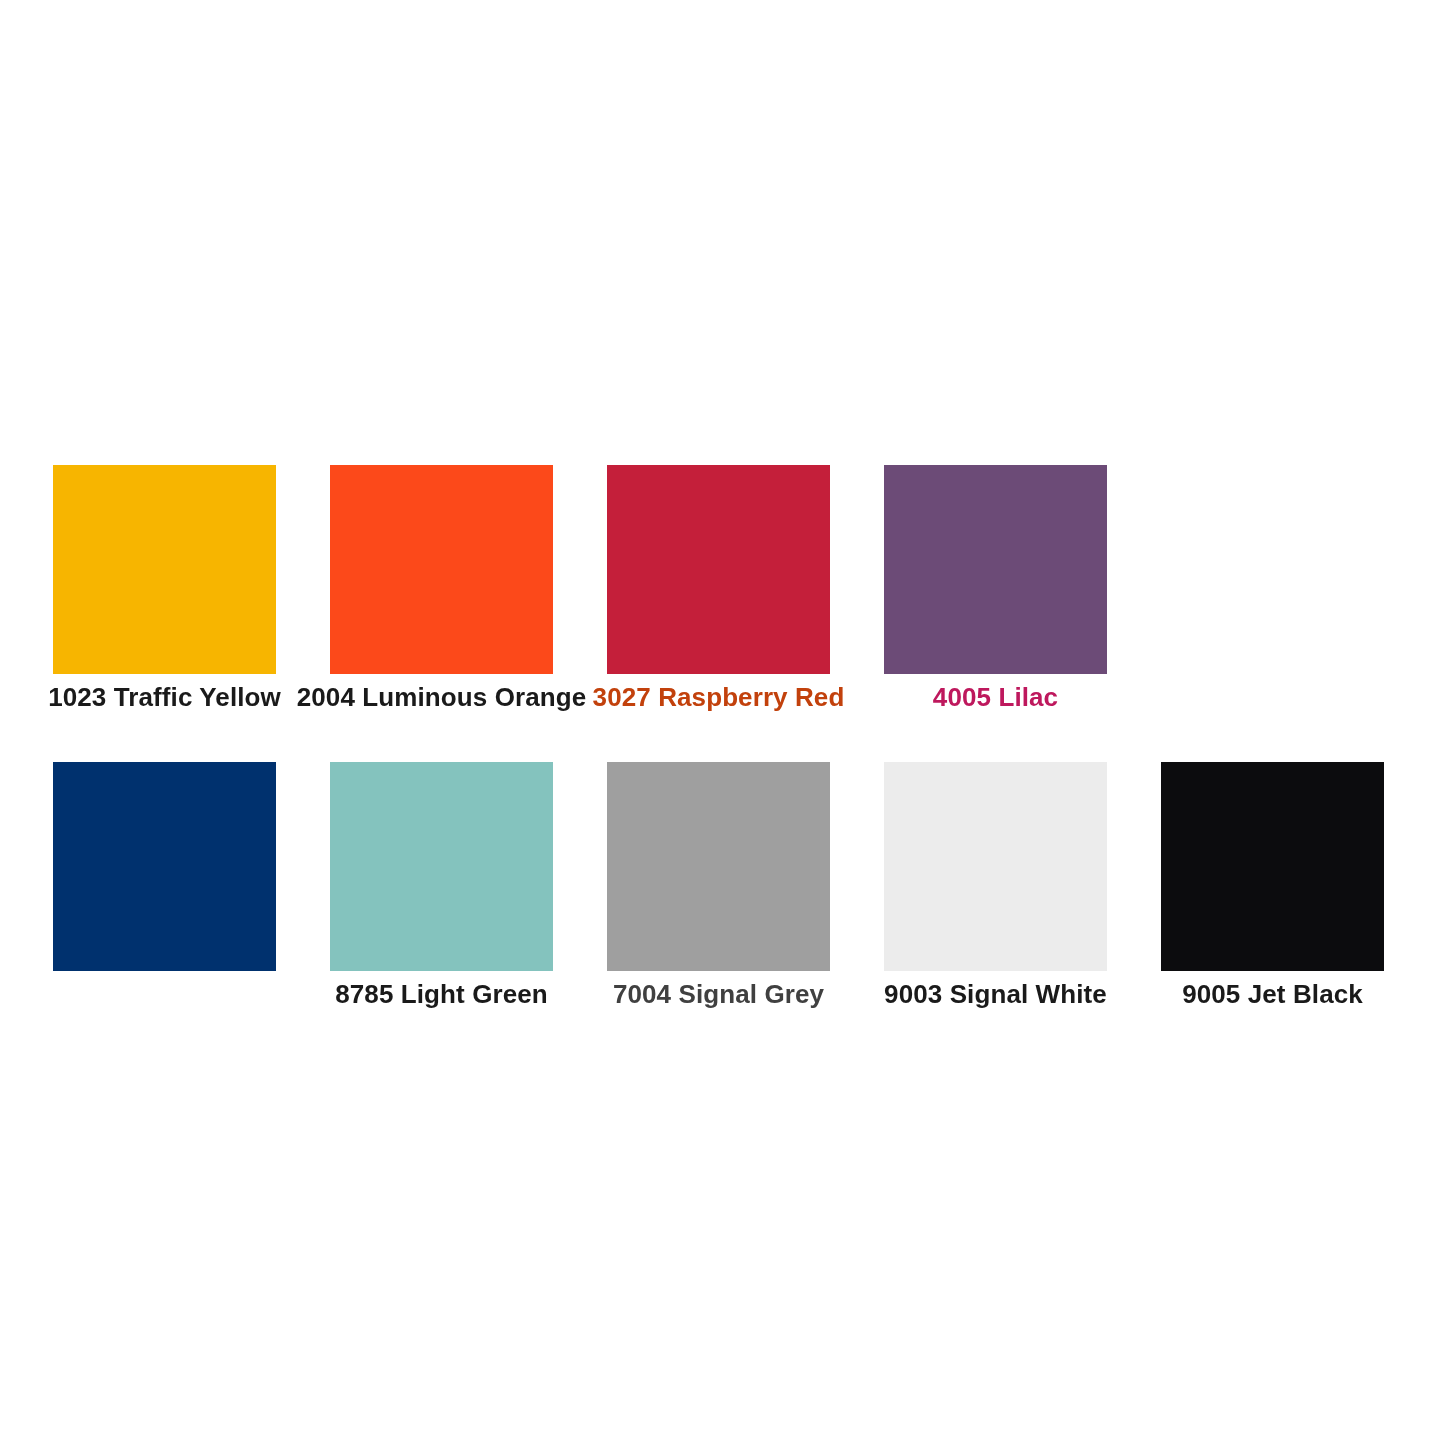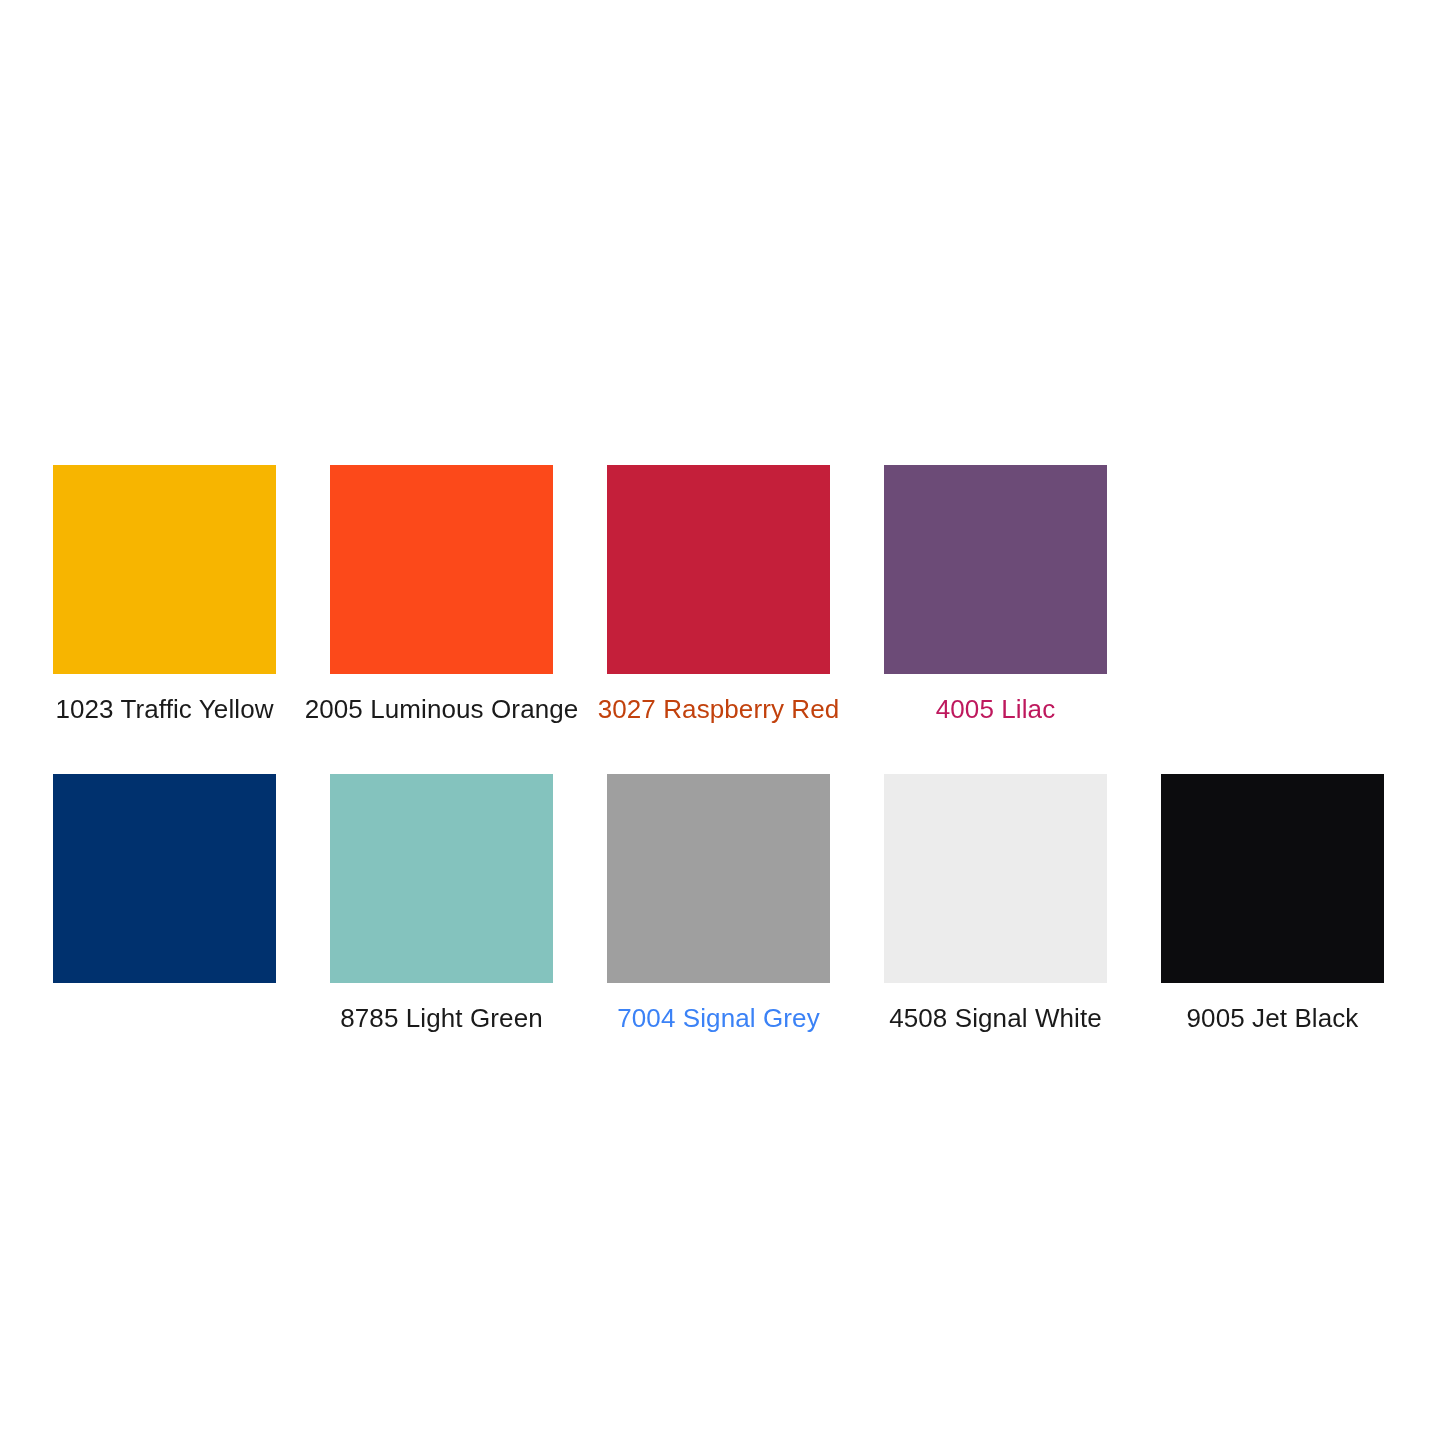--- a/index.html
+++ b/index.html
@@ -56,47 +56,47 @@
     margin-right: 0;
   }
 
   .swatch-chip {
     width: 223px;
     height: 209px;
     display: block;
   }
 
   .swatch-label {
-    margin-top: 18px;
+    margin-top: 6px;
     font-size: 26px;
     line-height: 34px;
     color: #1a1a1a;
     text-align: center;
     white-space: nowrap;
-    font-weight: 400;
+    font-weight: 700;
     letter-spacing: 0.1px;
   }
 </style>
 </head>
 <body style="background-color: rgb(255, 255, 255);">
 
 <div id="swatch-chart" style="background-color: rgb(255, 255, 255);">
 
   <div class="palette-grid">
 
     <div class="palette-row">
 
       <div class="swatch-cell">
         <div class="swatch-chip" style="background-color: rgb(247, 181, 0);"></div>
         <div class="swatch-label" style="color: rgb(26, 26, 26);">1023 Traffic Yellow</div>
       </div>
 
       <div class="swatch-cell">
         <div class="swatch-chip" style="background-color: rgb(252, 73, 26);"></div>
-        <div class="swatch-label" style="color: rgb(26, 26, 26);">2005 Luminous Orange</div>
+        <div class="swatch-label" style="color: rgb(26, 26, 26);">2004 Luminous Orange</div>
       </div>
 
 
       <div class="swatch-cell">
         <div class="swatch-chip" style="background-color: rgb(196, 31, 58);"></div>
         <div class="swatch-label" style="color: #c2410c;">3027 Raspberry Red</div>
       </div>
 
       <div class="swatch-cell">
         <div class="swatch-chip" style="background-color: rgb(108, 75, 119);"></div>
@@ -111,26 +111,26 @@
         <div class="swatch-chip" style="background-color: rgb(0, 49, 110);"></div>
       </div>
 
       <div class="swatch-cell">
         <div class="swatch-chip" style="background-color: rgb(132, 195, 190);"></div>
         <div class="swatch-label" style="color: rgb(26, 26, 26);">8785 Light Green</div>
       </div>
 
       <div class="swatch-cell">
         <div class="swatch-chip" style="background-color: rgb(159, 159, 159);"></div>
-        <div class="swatch-label" style="color: #3b82f6;">7004 Signal Grey</div>
+        <div class="swatch-label" style="color: #404040;">7004 Signal Grey</div>
       </div>
 
       <div class="swatch-cell">
         <div class="swatch-chip" style="background-color: rgb(236, 236, 236);"></div>
-        <div class="swatch-label" style="color: rgb(26, 26, 26);">4508 Signal White</div>
+        <div class="swatch-label" style="color: rgb(26, 26, 26);">9003 Signal White</div>
       </div>
 
       <div class="swatch-cell">
         <div class="swatch-chip" style="background-color: rgb(12, 12, 14);"></div>
         <div class="swatch-label" style="color: rgb(26, 26, 26);">9005 Jet Black</div>
       </div>
 
     </div>
 
   </div>

